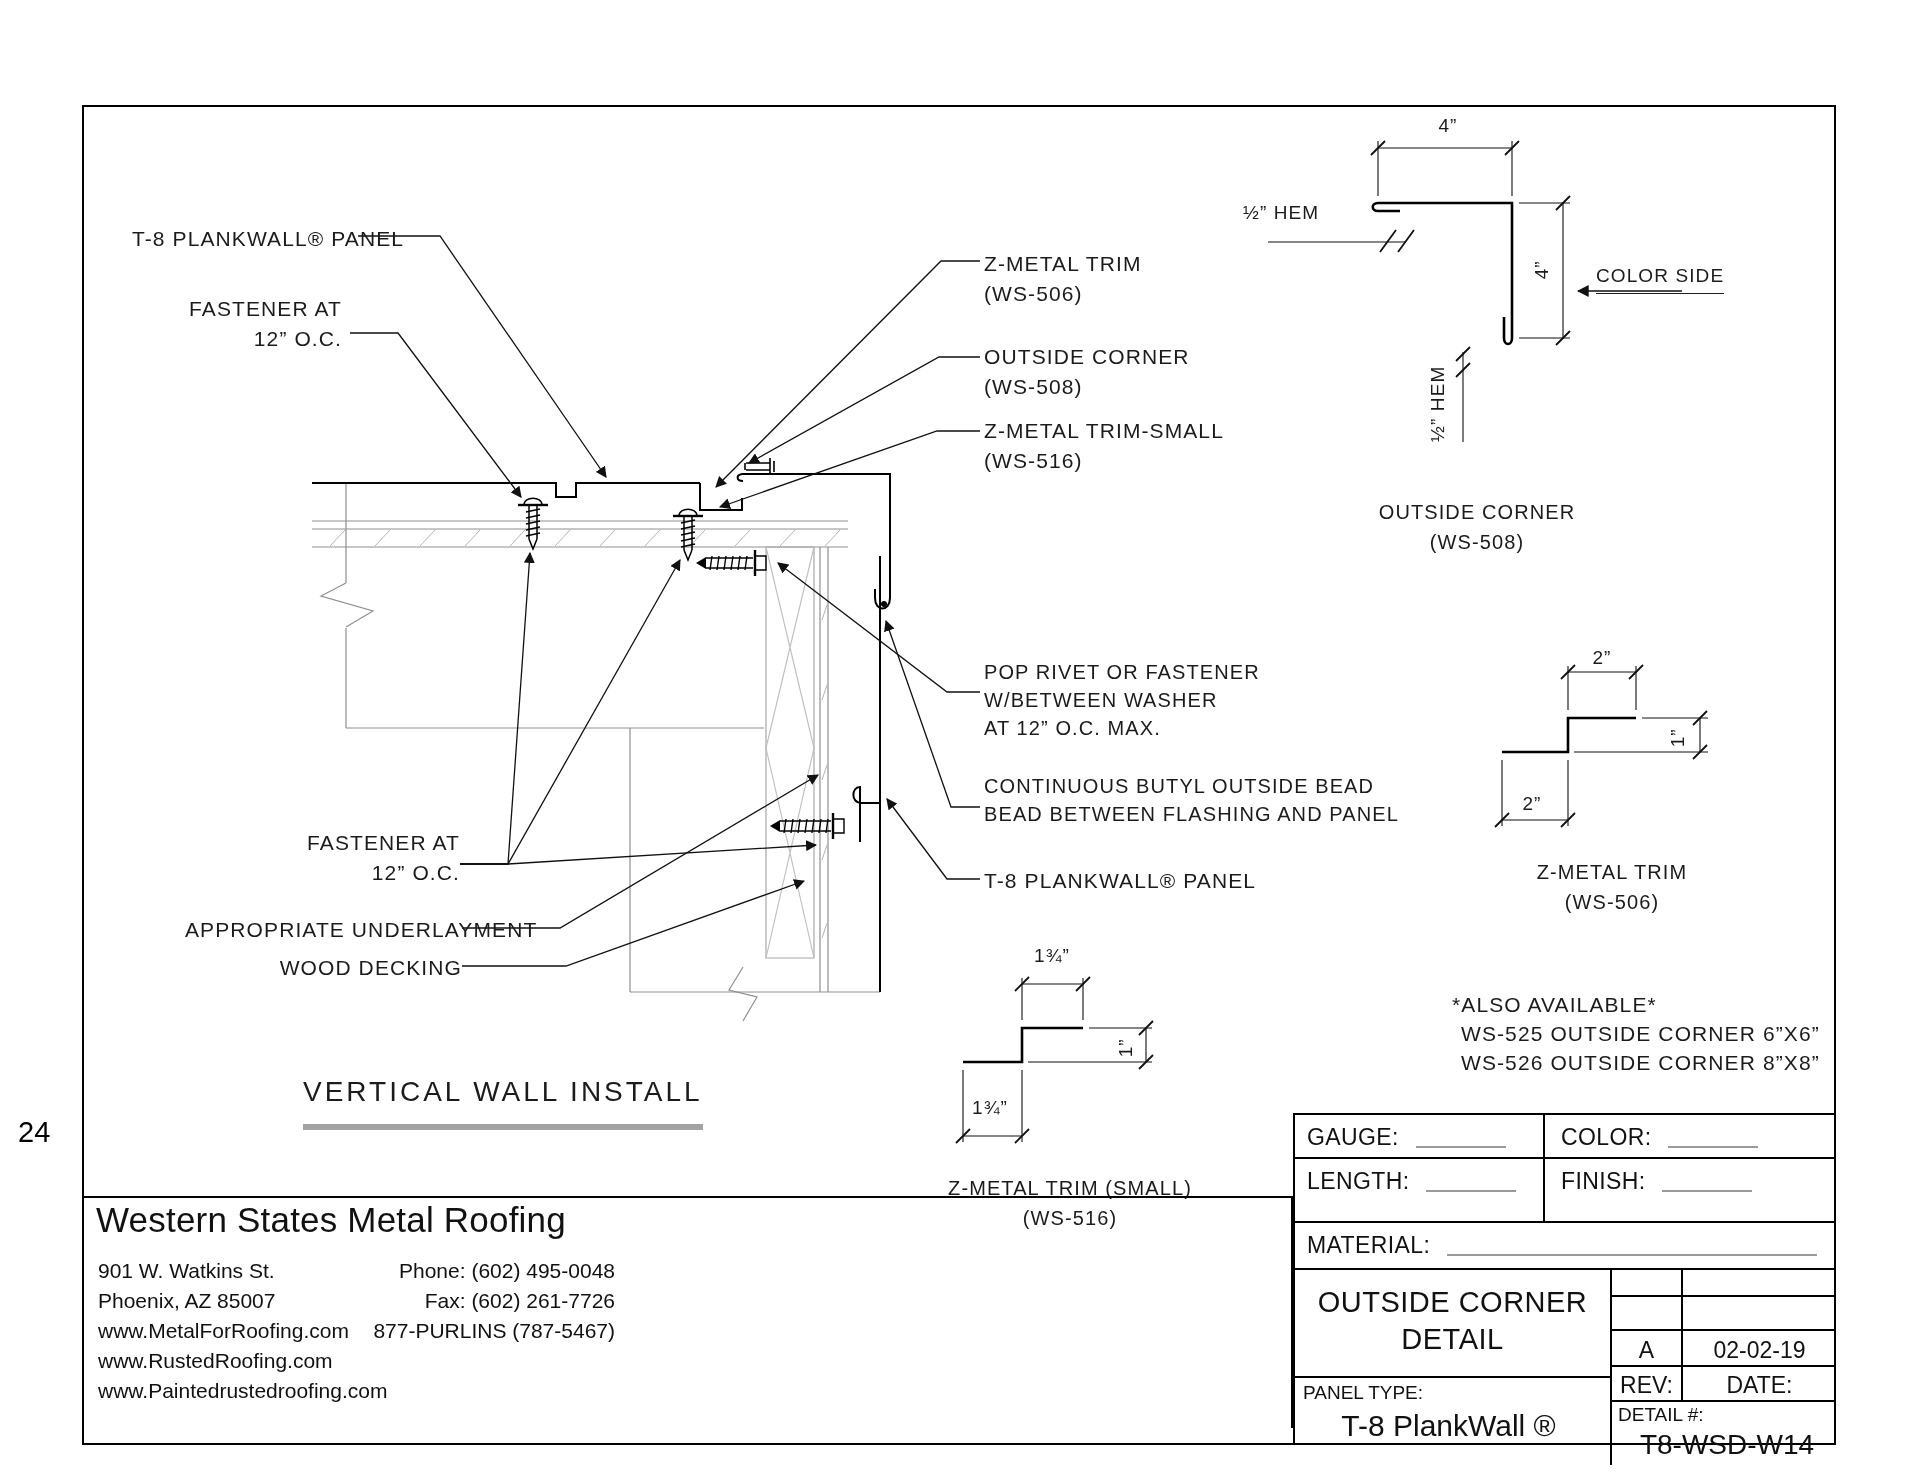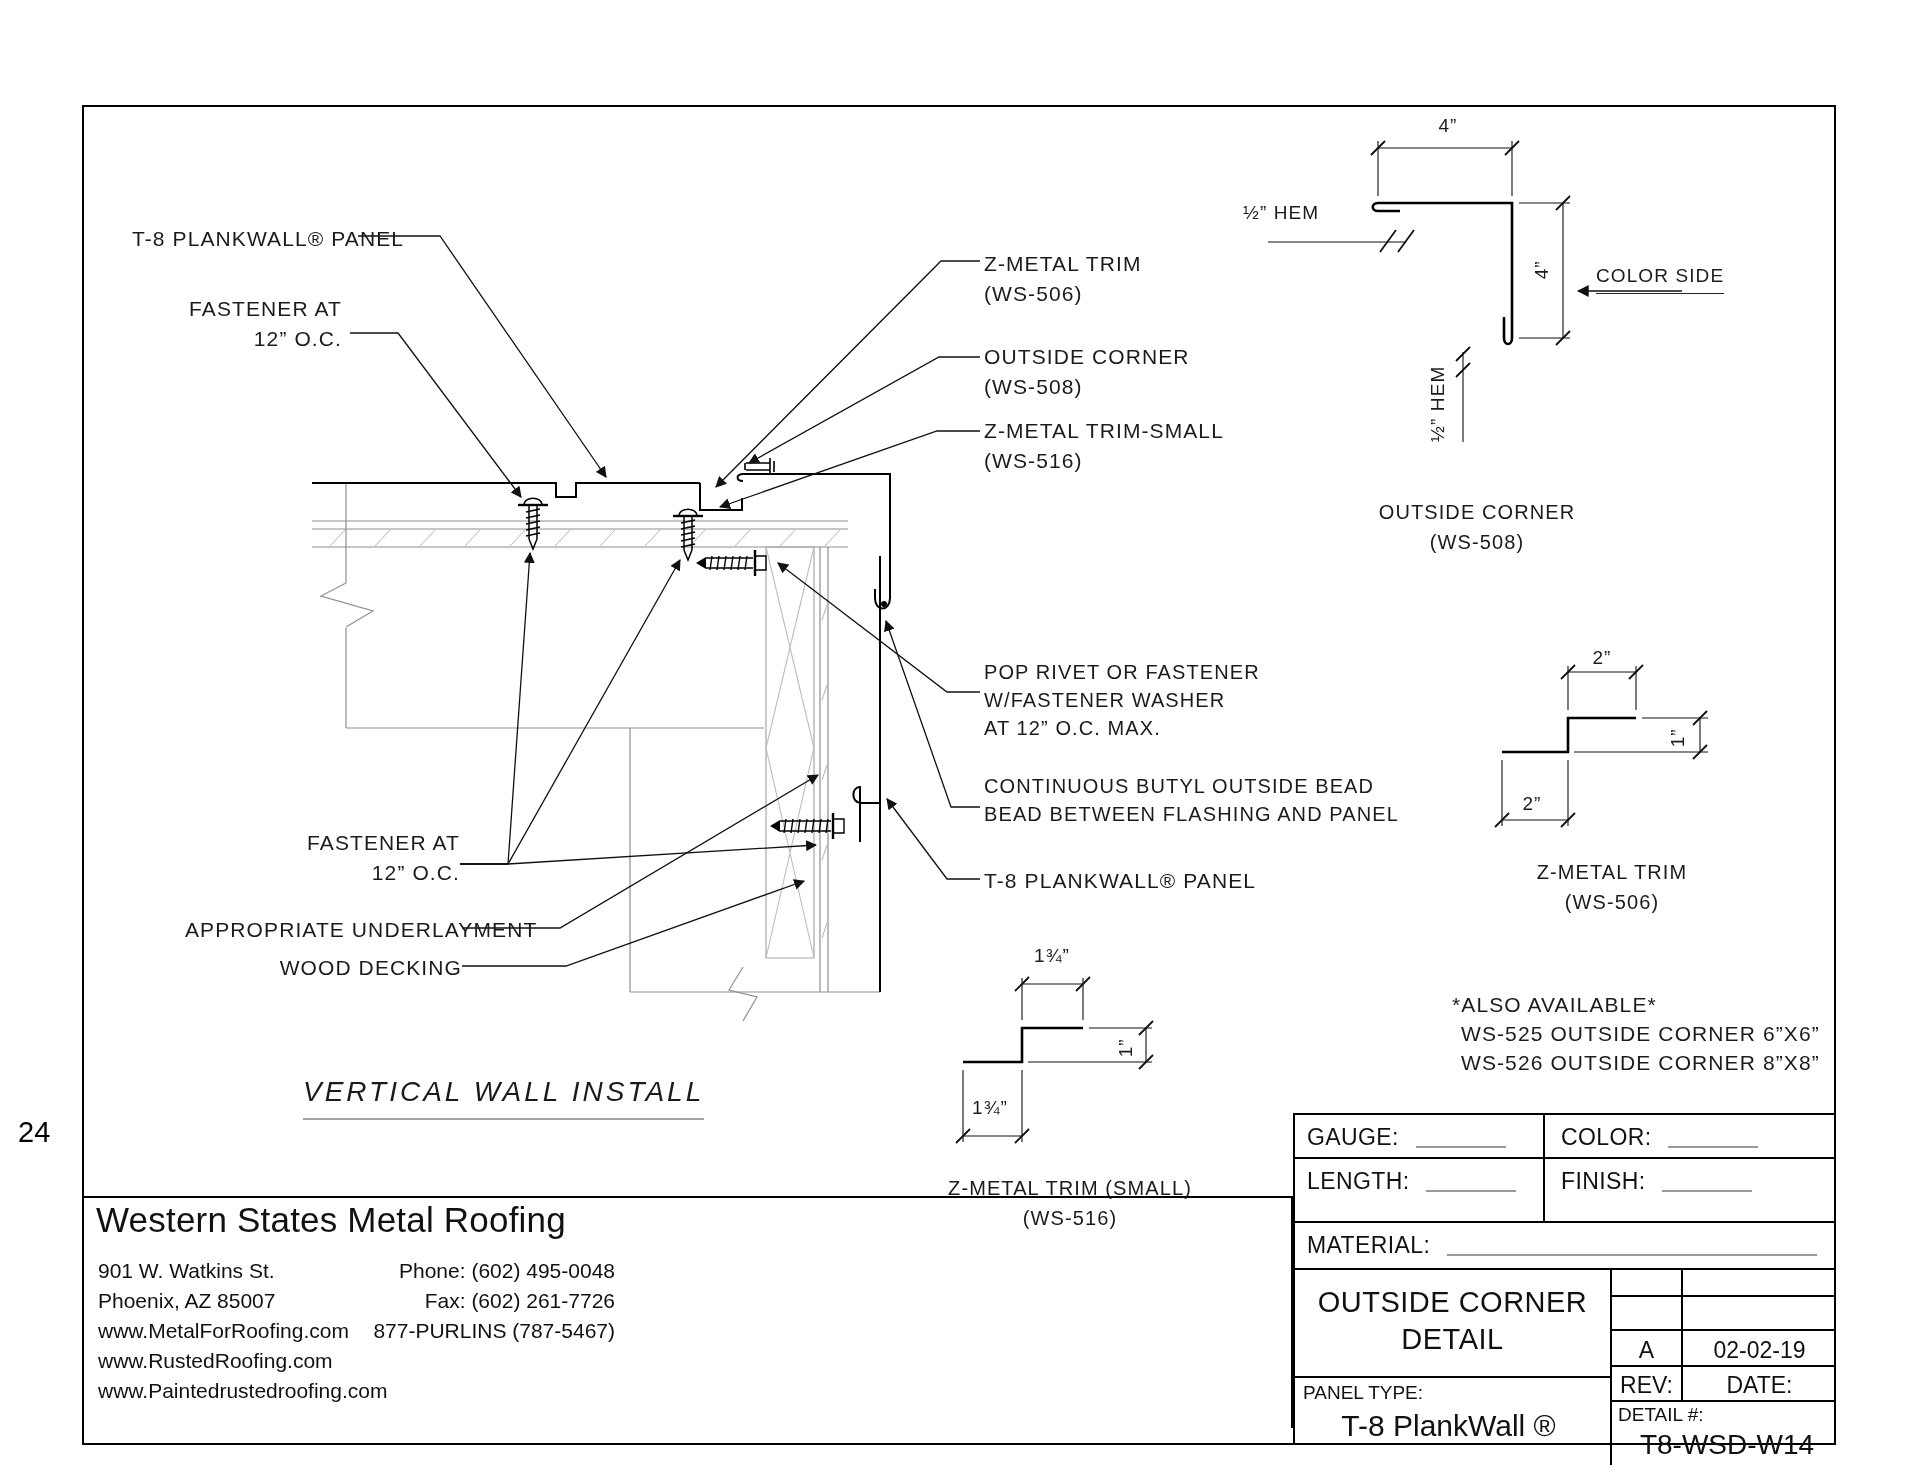--- a/index.html
+++ b/index.html
@@ -2,21 +2,21 @@
 <html><head>
 <meta charset="utf-8">
 <style>
   html,body{margin:0;padding:0;background:#fff;}
   .page{position:relative;width:1920px;height:1484px;background:#ffffff;font-family:"Liberation Sans",sans-serif;overflow:hidden;}
   .abs{position:absolute;}
   .cad{font-family:"Liberation Sans","DejaVu Sans",sans-serif;color:#1b1b1b;letter-spacing:1.1px;white-space:nowrap;line-height:1.45;}
   .f19{font-size:19px;} .f20{font-size:20px;} .f21{font-size:21px;}
   .tc{text-align:center;} .tr{text-align:right;}
   .rot{transform:rotate(-90deg);}
-  .viewtitle{font-size:28px;letter-spacing:3px;border-bottom:2px solid #a3a3a3;padding-bottom:5px;font-style:italic;}
+  .viewtitle{font-size:28px;letter-spacing:3px;border-bottom:6px solid #a3a3a3;padding-bottom:11px;}
   .sheet-border{border:2px solid #000;}
   .blank{display:inline-block;border-bottom:2px solid #9a9a9a;height:15px;vertical-align:-3px;}
   .tb{box-sizing:border-box;border-left:2px solid #000;border-top:2px solid #000;color:#111;}
   .tbrow{box-sizing:border-box;display:flex;border-bottom:2px solid #000;}
   .tbcell{box-sizing:border-box;padding:9px 11px 0 12px;font-size:23px;letter-spacing:.4px;}
   .c1{width:250px;border-right:2px solid #000;}
   .c2{flex:1;padding-left:16px;}
   .revrow{box-sizing:border-box;display:flex;border-bottom:2px solid #000;}
   .revc1{box-sizing:border-box;width:71px;border-right:2px solid #000;text-align:center;font-size:23px;}
   .revc2{flex:1;text-align:center;font-size:23px;}
@@ -180,21 +180,21 @@
     <div>(WS-508)</div>
   </div>
 
   <div class="abs cad f21" style="left:984px;top:416px;">
     <div>Z-METAL TRIM-SMALL</div>
     <div>(WS-516)</div>
   </div>
 
   <div class="abs cad f20" style="left:984px;top:658px;line-height:1.4;">
     <div>POP RIVET OR FASTENER</div>
-    <div>W/FASTENER WASHER</div>
+    <div>W/BETWEEN WASHER</div>
     <div>AT 12” O.C. MAX.</div>
   </div>
 
   <div class="abs cad f20" style="left:984px;top:772px;line-height:1.4;">
     <div>CONTINUOUS BUTYL OUTSIDE BEAD</div>
     <div>BEAD BETWEEN FLASHING AND PANEL</div>
   </div>
 
   <div class="abs cad f21" style="left:984px;top:866px;">T-8 PLANKWALL® PANEL</div>
 

